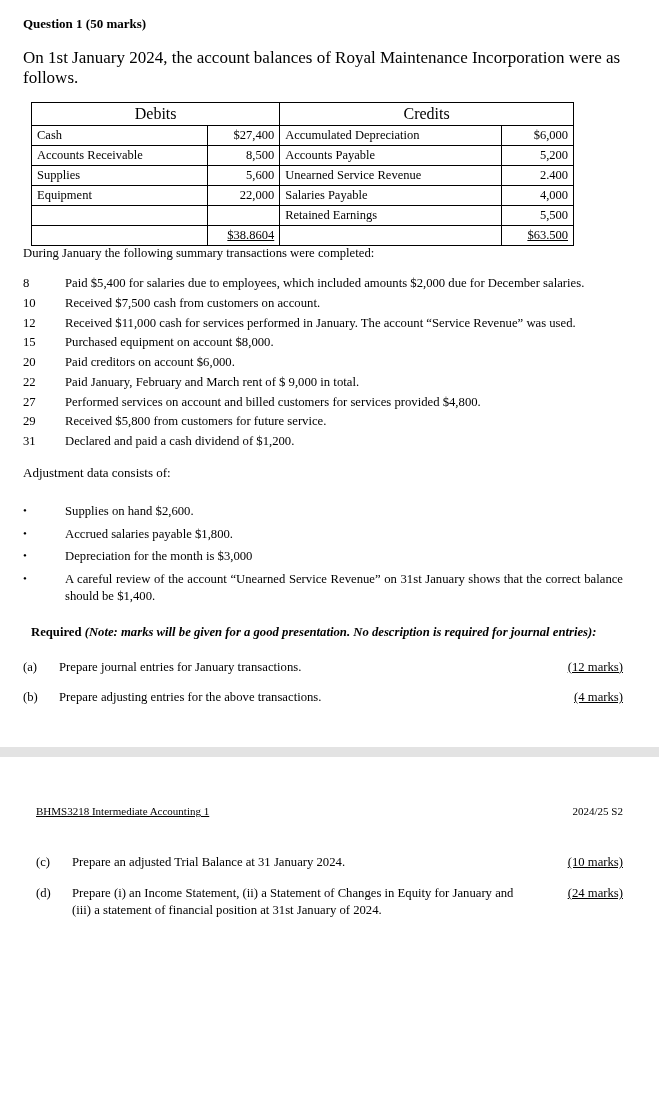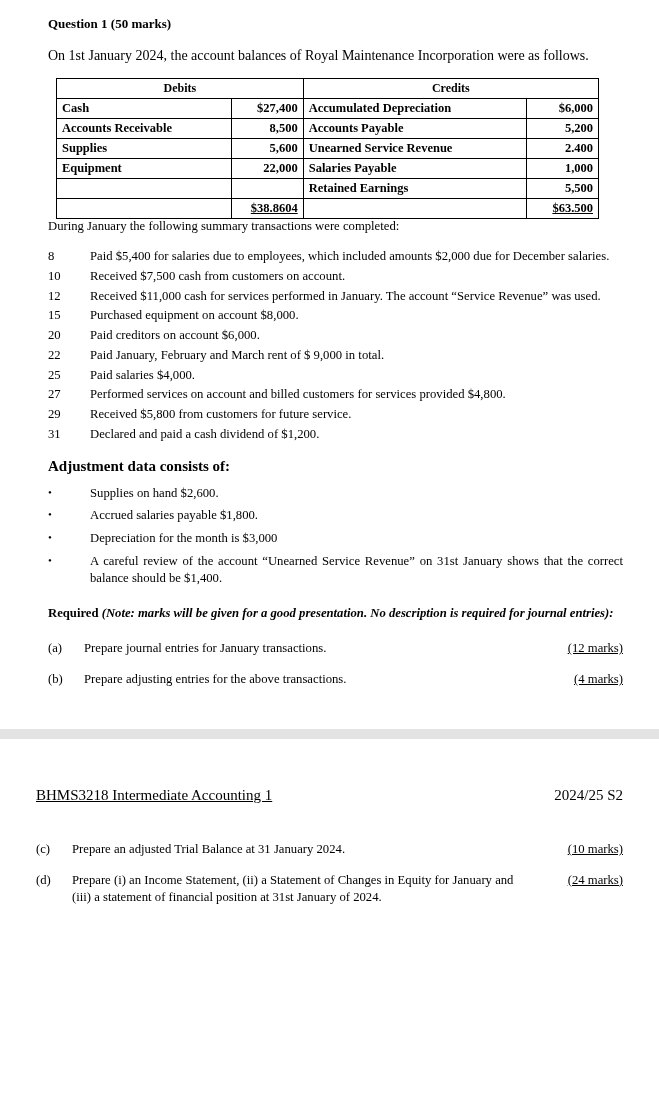--- a/index.html
+++ b/index.html
@@ -13,49 +13,49 @@
     font-family: "Liberation Serif", serif;
     color: #000000;
     font-size: 12.5px;
   }
   .page {
     width: 659px;
     position: relative;
     background: #ffffff;
   }
   .sheet {
-    padding: 12px 36px 0 48px;
+    padding: 12px 36px 0 23px;
   }
   .q-title {
     font-weight: bold;
     font-size: 13px;
     margin: 4px 0 16px 0;
   }
   .intro {
     margin: 8px 0 14px 0;
-    font-size: 14px;
+    font-size: 17px;
   }
   
   table.balances {
     border-collapse: collapse;
     width: 543px;
     margin: 0 0 0 8px;
     font-size: 12.5px;
   }
   table.balances td, table.balances th {
     border: 1px solid #000000;
     padding: 2px 5px;
     height: 19px;
-    font-weight: bold;
+    font-weight: normal;
     vertical-align: middle;
   }
   table.balances th.head {
     text-align: center;
-    font-weight: bold;
-    font-size: 12px;
+    font-weight: normal;
+    font-size: 16px;
   }
   td.label { text-align: left; }
   td.amt { text-align: right; width: 72px; white-space: nowrap; }
   td.blank { border: 1px solid #000; }
   .total-underline {
     font-weight: bold;
     text-decoration: underline;
   }
   
   .during {
@@ -74,42 +74,41 @@
   }
   td.daycol {
     width: 42px;
     white-space: nowrap;
   }
   td.desc {
     text-align: justify;
     padding-right: 2px;
   }
   .adj-head {
-    margin: 12px 0 10px 0;
-    font-size: 15px;
-    font-weight: bold;
+    margin: 12px 0 22px 0;
+    font-size: 13px;
   }
   table.bullets {
     border-collapse: collapse;
     width: 100%;
     font-size: 12.7px;
   }
   table.bullets td {
     vertical-align: top;
     padding: 0 0 6px 0;
     line-height: 1.32;
   }
   td.bul {
     width: 42px;
     text-align: left;
     font-size: 11px;
     padding-left: 2px;
   }
   .required {
-    margin: 14px 0 12px 0;
+    margin: 14px 0 12px 8px;
     font-size: 12.7px;
     font-weight: bold;
     font-style: normal;
   }
   .required .note {
     font-style: italic;
   }
   table.parts {
     border-collapse: collapse;
     width: 100%;
@@ -134,21 +133,21 @@
   }
   .gap2 {
     height: 44px;
     background: #ffffff;
   }
   
   .runhead {
     display: flex;
     justify-content: space-between;
     align-items: flex-end;
-    font-size: 15px;
+    font-size: 11px;
     padding: 0 36px;
     margin-top: 4px;
   }
   .runhead .left {
     text-decoration: underline;
   }
   .runhead .right { }
   .sheet2 {
     padding: 30px 36px 18px 36px;
   }
@@ -185,21 +184,21 @@
       <tr>
         <td class="label">Supplies</td>
         <td class="amt">5,600</td>
         <td class="label">Unearned Service Revenue</td>
         <td class="amt">2.400</td>
       </tr>
       <tr>
         <td class="label">Equipment</td>
         <td class="amt">22,000</td>
         <td class="label">Salaries Payable</td>
-        <td class="amt">1,000</td>
+        <td class="amt">4,000</td>
       </tr>
       <tr>
         <td class="label blank"></td>
         <td class="amt blank"></td>
         <td class="label">Retained Earnings</td>
         <td class="amt">5,500</td>
       </tr>
       <tr>
         <td class="label blank"></td>
         <td class="amt total-underline">$38.8604</td>
@@ -231,24 +230,20 @@
       </tr>
       <tr>
         <td class="daycol">20</td>
         <td class="desc">Paid creditors on account $6,000.</td>
       </tr>
       <tr>
         <td class="daycol">22</td>
         <td class="desc">Paid January, February and March rent of $ 9,000 in total.</td>
       </tr>
       <tr>
-        <td class="daycol">25</td>
-        <td class="desc">Paid salaries $4,000.</td>
-      </tr>
-      <tr>
         <td class="daycol">27</td>
         <td class="desc">Performed services on account and billed customers for services provided $4,800.</td>
       </tr>
       <tr>
         <td class="daycol">29</td>
         <td class="desc">Received $5,800 from customers for future service.</td>
       </tr>
       <tr>
         <td class="daycol">31</td>
         <td class="desc">Declared and paid a cash dividend of $1,200.</td>

